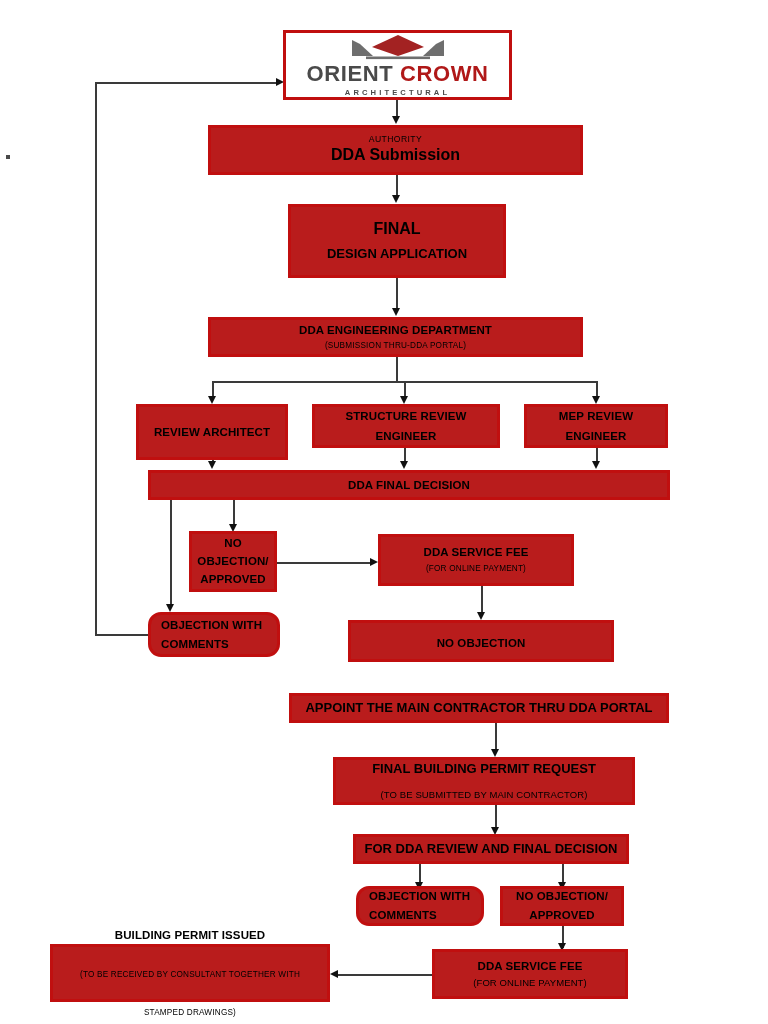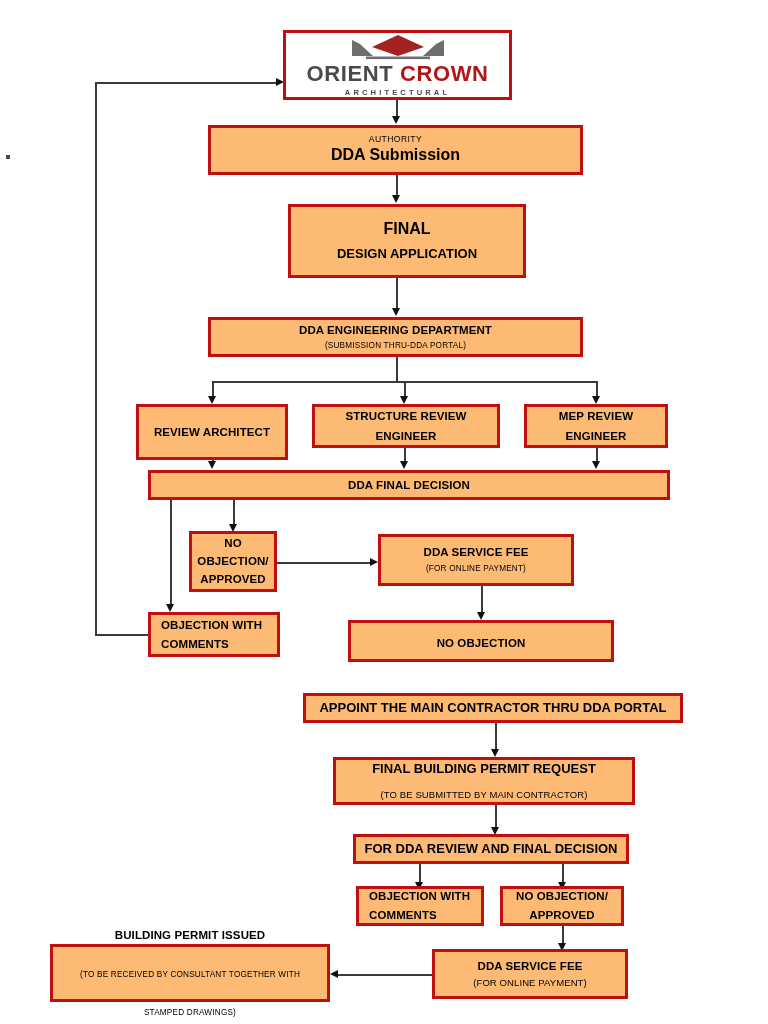--- a/index.html
+++ b/index.html
@@ -18,39 +18,40 @@
     height: 1024px;
     background: #ffffff;
     overflow: hidden;
   }
 
   
   .box {
     position: absolute;
     box-sizing: border-box;
     border: 3px solid #c00f0f;
-    background: #fdba74;
+    background: #b91c1c;
     display: flex;
     flex-direction: column;
     align-items: center;
     justify-content: center;
     text-align: center;
     color: #000000;
     line-height: 1.28;
     z-index: 3;
   }
   .box .l1, .box .l2, .box .l3 {
     display: block;
     width: 100%;
     padding: 0 4px;
     box-sizing: border-box;
   }
   .box.left-align {
     align-items: flex-start;
     text-align: left;
+    border-radius: 13px;
   }
   .box.left-align .l1,
   .box.left-align .l2 { padding-left: 10px; }
 
   .t-main   { font-weight: bold; font-size: 11.5px; letter-spacing: .1px; }
   .t-sub    { font-weight: normal; font-size: 9.5px; letter-spacing: .1px; }
   .t-big    { font-weight: bold; font-size: 16px; }
   .t-med    { font-weight: bold; font-size: 13px; }
   .t-tiny   { font-weight: normal; font-size: 8.2px; letter-spacing: .2px; }
   .t-auth   { font-weight: normal; font-size: 8.6px; letter-spacing: .4px; }
@@ -162,21 +163,21 @@
   <div class="arrow-down" style="left:392px; top:116px;"></div>
 
   <div class="box" style="left:208px; top:125px; width:375px; height:50px;">
     <span class="l1 t-auth">AUTHORITY</span>
     <span class="l2 t-big">DDA Submission</span>
   </div>
 
   <div class="conn vline" style="left:396px; top:175px; height:22px;"></div>
   <div class="arrow-down" style="left:392px; top:195px;"></div>
 
-  <div class="box" style="left:288px; top:204px; width:238px; height:74px;">
+  <div class="box" style="left:288px; top:204px; width:218px; height:74px;">
     <span class="l1 t-big" style="margin-bottom:7px;">FINAL</span>
     <span class="l2 t-med">DESIGN APPLICATION</span>
   </div>
 
   <div class="conn vline" style="left:396px; top:278px; height:32px;"></div>
   <div class="arrow-down" style="left:392px; top:308px;"></div>
 
   <div class="box" style="left:208px; top:317px; width:375px; height:40px;">
     <span class="l1 t-main">DDA ENGINEERING DEPARTMENT</span>
     <span class="l2 t-tiny" style="margin-top:3px;">(SUBMISSION THRU-DDA PORTAL)</span>
@@ -241,21 +242,21 @@
 
   <div class="box left-align" style="left:148px; top:612px; width:132px; height:45px;">
     <span class="l1 t-main">OBJECTION WITH</span>
     <span class="l2 t-main" style="margin-top:4px;">COMMENTS</span>
   </div>
 
   <div class="box" style="left:348px; top:620px; width:266px; height:42px;">
     <span class="l2 t-main" style="margin-top:4px;">NO OBJECTION</span>
   </div>
 
-  <div class="box" style="left:303px; top:693px; width:380px; height:30px;align-items:flex-end;">
+  <div class="box" style="left:289px; top:693px; width:380px; height:30px;align-items:flex-end;">
     <span class="l1 t-med">APPOINT THE MAIN CONTRACTOR THRU DDA PORTAL</span>
   </div>
 
   <div class="conn vline" style="left:495px; top:723px; height:30px;"></div>
   <div class="arrow-down" style="left:491px; top:749px;"></div>
 
   <div class="box" style="left:333px; top:757px; width:302px; height:48px;">
     <span class="l1 t-med">FINAL BUILDING PERMIT REQUEST</span>
     <span class="l2 t-sub" style="margin-top:12px;">(TO BE SUBMITTED BY MAIN CONTRACTOR)</span>
   </div>

